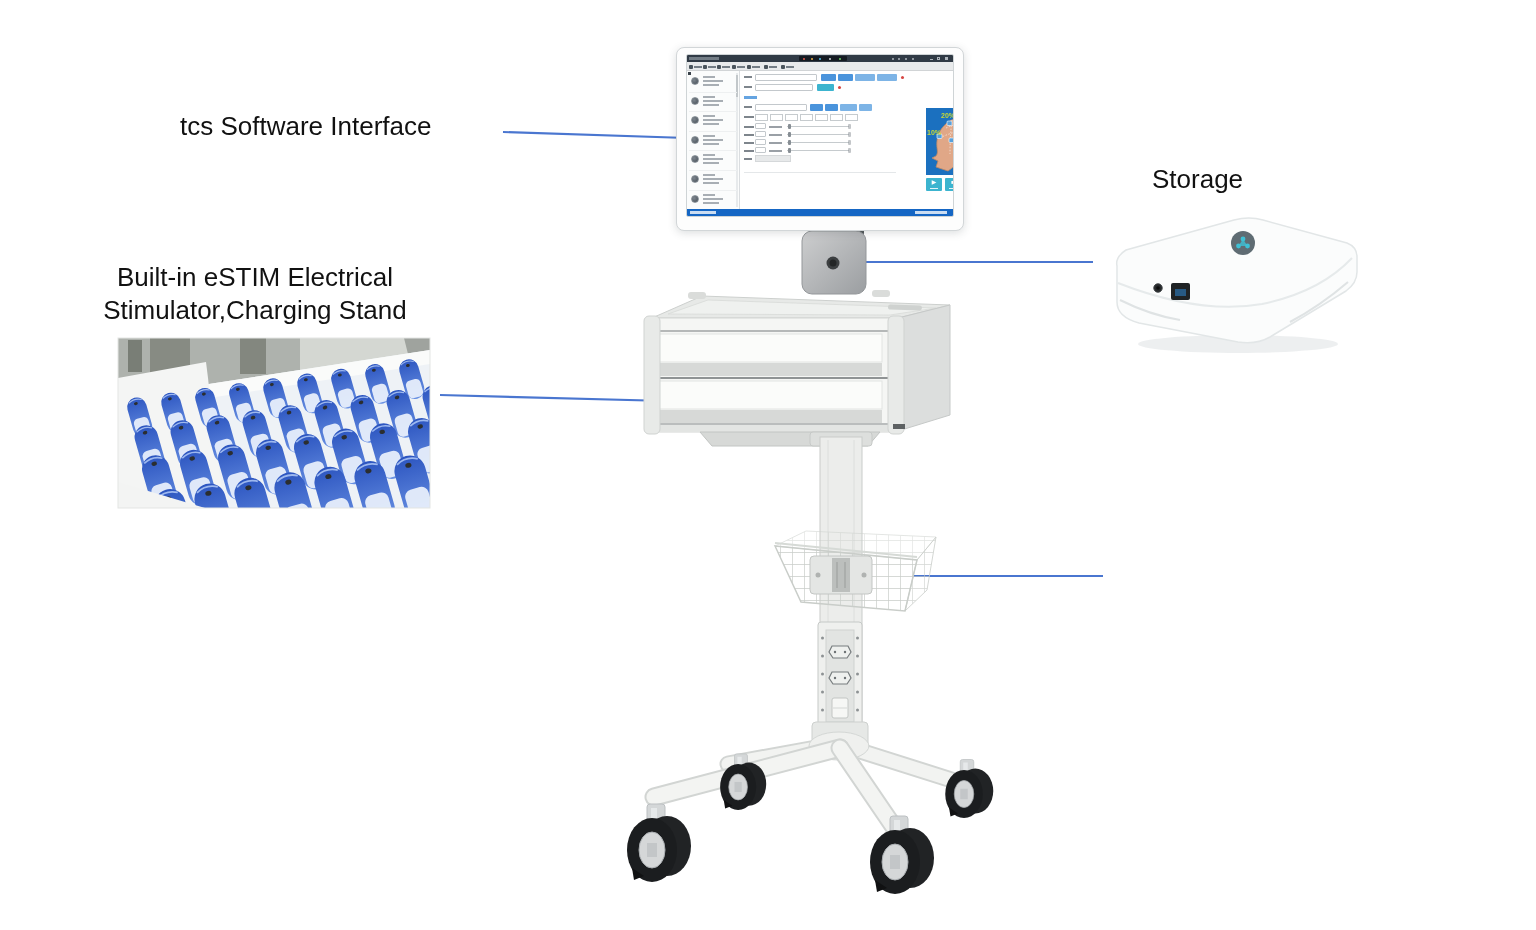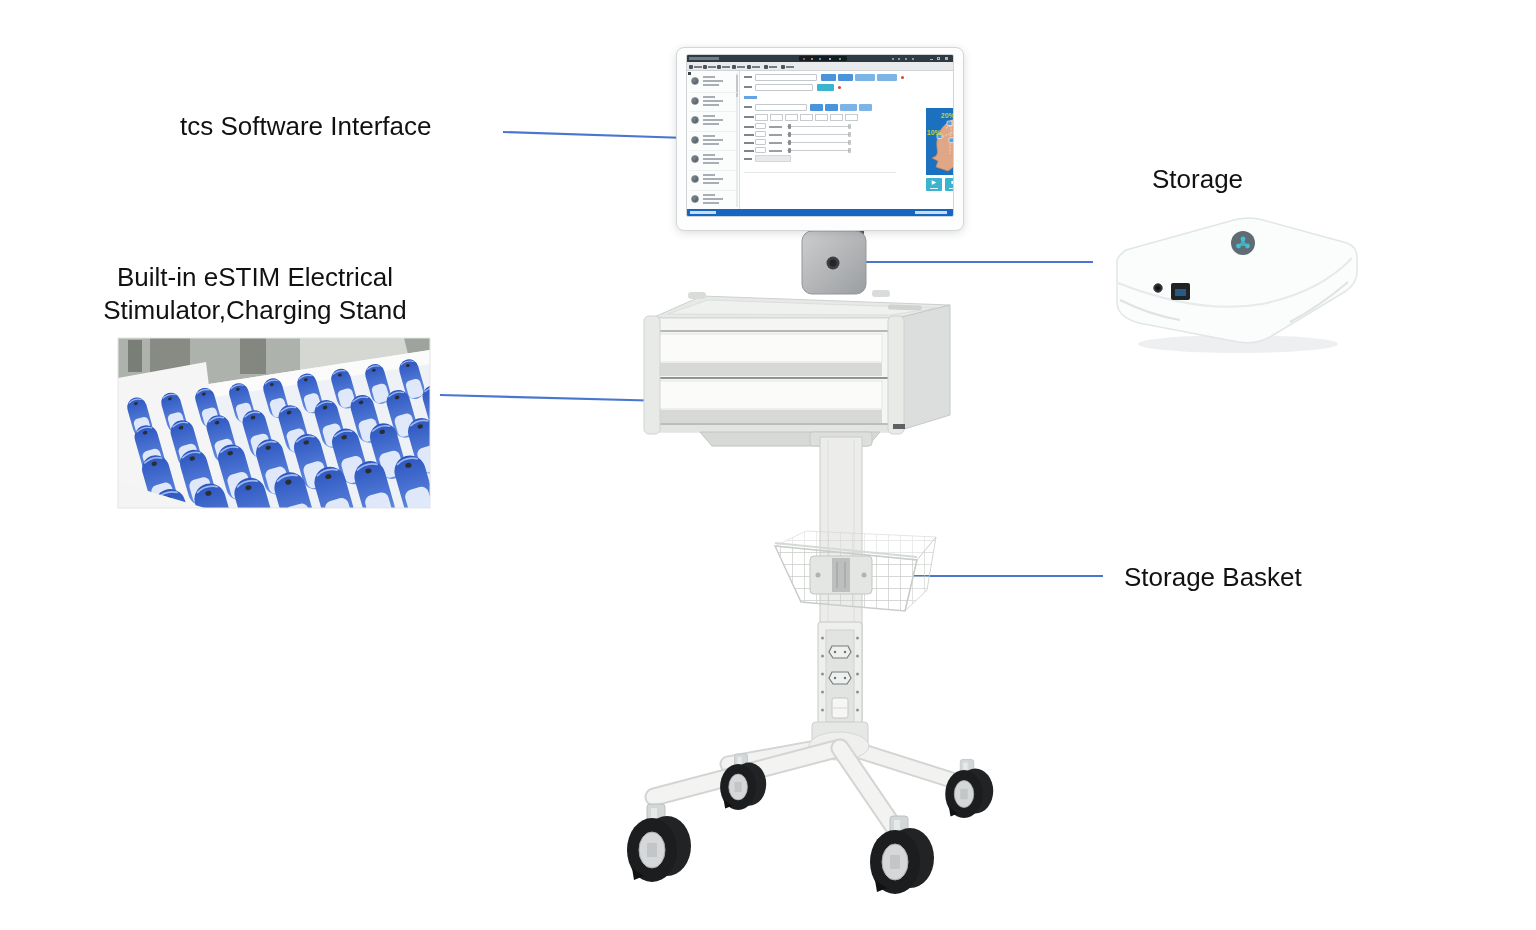--- a/index.html
+++ b/index.html
@@ -458,21 +458,20 @@
 
   <div class="callout" style="left:180px;top:110px;">tcs Software Interface</div>
 
   <div class="callout center" style="left:85px;top:261px;width:340px;">
     <div>Built-in eSTIM Electrical</div>
     <div>Stimulator,Charging Stand</div>
   </div>
 
   <div class="callout" style="left:1152px;top:163px;">Storage</div>
 
-  <div class="callout" style="left:1124px;top:561px;">Storage Basket</div>
 
   <div class="monitor">
     <div class="screen">
 
       <div class="mini-titlebar">
         <span class="tsmudge"></span>
         <span class="tbadge"></span>
         <span class="tdot" style="left:116px;background:#e05c4f;"></span>
         <span class="tdot" style="left:124px;background:#e8b04a;"></span>
         <span class="tdot" style="left:132px;background:#57c1e8;"></span>

